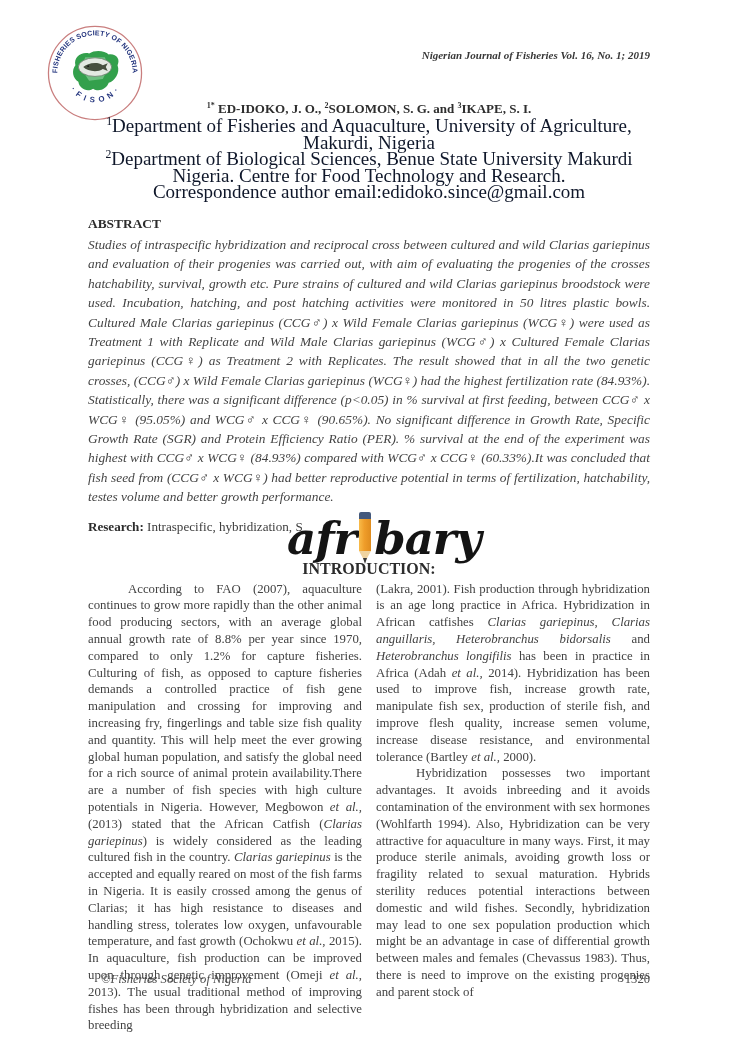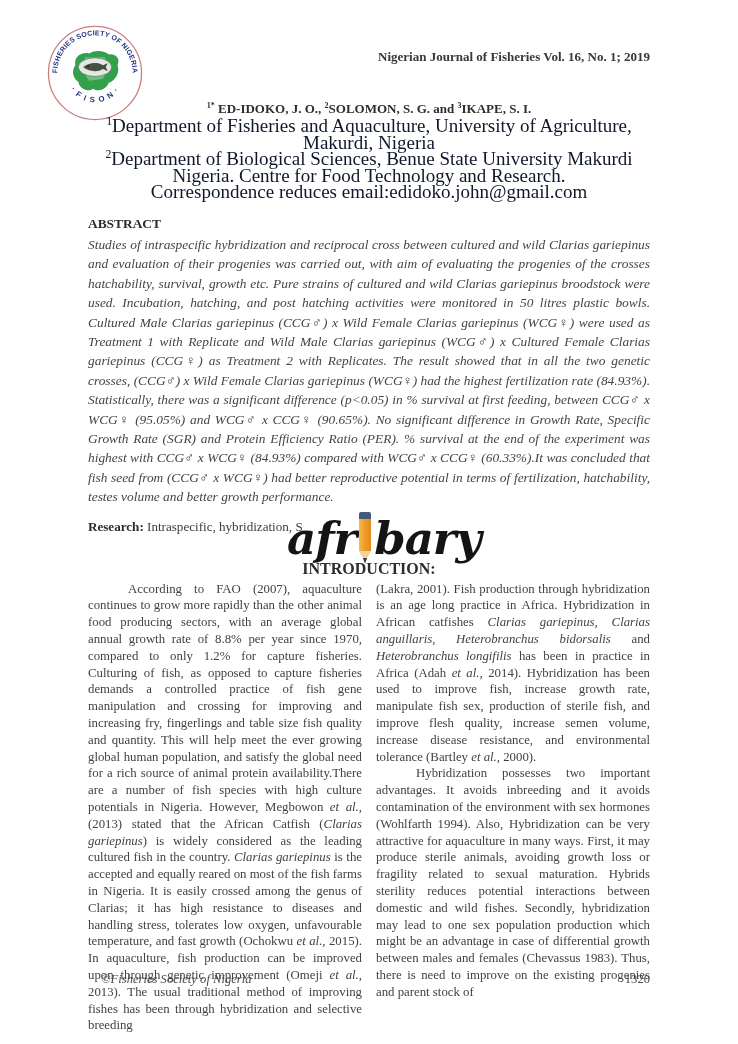--- a/index.html
+++ b/index.html
@@ -5,21 +5,21 @@
   html,body { margin:0; padding:0; background:#e9e9e9; }
   .page {
     position:relative; width:738px; height:1044px; margin:0 auto;
     background:#ffffff; overflow:hidden;
     border-right:2px solid #d7d7d7; border-bottom:3px solid #c9c9c9;
     font-family:"Liberation Serif", serif; color:#3d3d3d;
   }
   .logo { position:absolute; top:24px; left:46px; width:98px; height:98px; }
   .journal-line {
     position:absolute; top:49px; right:88px;
-    font-size:13px; font-weight:bold; color:#383838;
+    font-size:11px; font-style:italic; font-weight:bold; color:#383838;
   }
   .content { position:absolute; top:101px; left:88px; width:562px; }
   .title {
     margin:0 auto 8px auto; max-width:545px;
     font-size:15.3px; font-weight:bold; line-height:19.4px;
     text-align:center; color:#2c2c2c; letter-spacing:0.1px;
   }
   sup { font-size:0.62em; line-height:0; }
   .authors { text-align:center; font-weight:bold; font-size:13px; color:#2e2e2e; margin-bottom:1px; }
   .affil { text-align:center; font-size:19px; line-height:16.6px; color:#0f172a; }
@@ -94,21 +94,21 @@
 
   <div class="journal-line">Nigerian Journal of Fisheries Vol. 16, No. 1; 2019</div>
 
   <div class="content">
 
 
     <div class="authors"><sup style="font-weight: bold;">1*</sup><span style="font-weight: bold;"> ED-IDOKO, J. O., </span><sup style="font-weight: bold;">2</sup><span style="font-weight: bold;">SOLOMON, S. G. and  </span><sup style="font-weight: bold;">3</sup><span style="font-weight: bold;">IKAPE, S. I.</span></div>
 
     <div class="affil"><sup>1</sup><span>Department of Fisheries and Aquaculture, University of Agriculture, Makurdi, Nigeria</span></div>
     <div class="affil"><sup>2</sup><span>Department of Biological Sciences, Benue State University Makurdi Nigeria. Centre for Food Technology and Research.</span></div>
-    <div class="affil">Correspondence reduces email:edidoko.john@gmail.com</div>
+    <div class="affil">Correspondence author email:edidoko.since@gmail.com</div>
 
     <div class="abstract-heading">ABSTRACT</div>
     <p class="abstract">Studies of intraspecific hybridization and reciprocal cross between cultured and wild Clarias gariepinus and evaluation of their progenies was carried out, with aim of evaluating the progenies of the crosses hatchability, survival, growth etc. Pure strains of cultured and wild Clarias gariepinus broodstock were used. Incubation, hatching, and post hatching activities were monitored in 50 litres plastic bowls. Cultured Male Clarias gariepinus (CCG♂) x Wild Female Clarias gariepinus (WCG♀) were used as Treatment 1 with Replicate and Wild Male Clarias gariepinus (WCG♂) x Cultured Female Clarias gariepinus (CCG♀) as Treatment 2 with Replicates. The result showed that in all the two genetic crosses, (CCG♂) x Wild Female Clarias gariepinus (WCG♀) had the highest fertilization rate (84.93%). Statistically, there was a significant difference (p&lt;0.05) in % survival at first feeding, between CCG♂ x WCG♀ (95.05%) and WCG♂ x CCG♀ (90.65%). No significant difference in Growth Rate, Specific Growth Rate (SGR) and Protein Efficiency Ratio (PER). % survival at the end of the experiment was highest with CCG♂ x WCG♀ (84.93%) compared with WCG♂ x CCG♀ (60.33%).It was concluded that fish seed from (CCG♂ x WCG♀) had better reproductive potential in terms of fertilization, hatchability, testes volume and better growth performance.</p>
 
     <div class="keywords">
       <span class="kw-label">Research:</span><span> Intraspecific, hybridization, S</span>
     </div>
 
     <div class="intro-heading">INTRODUCTION:</div>
 

